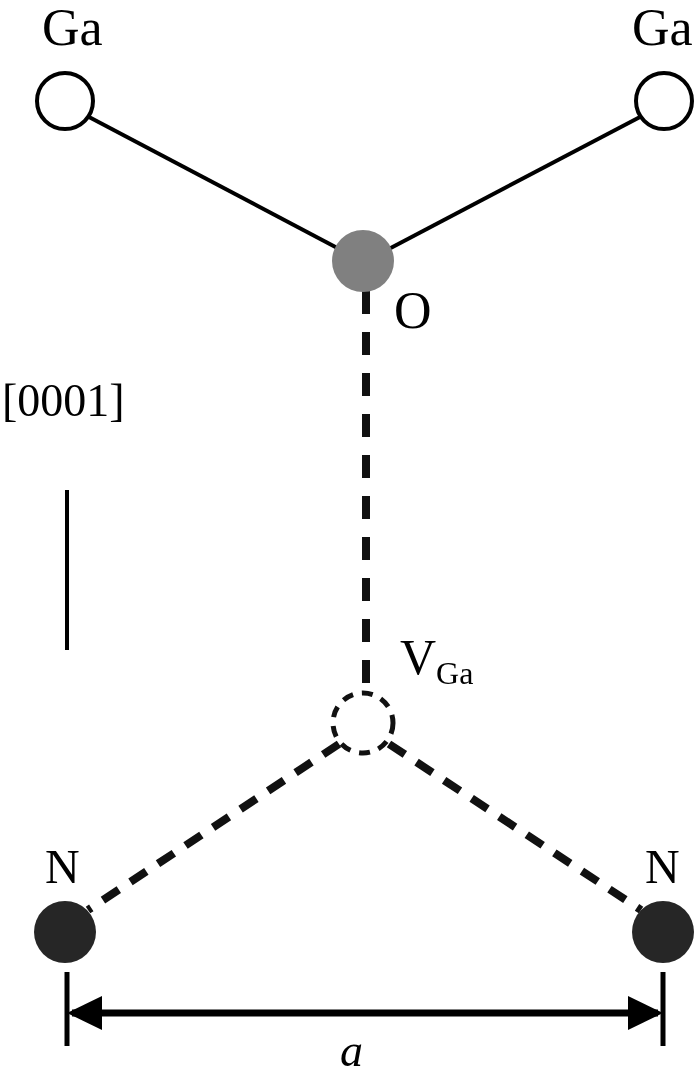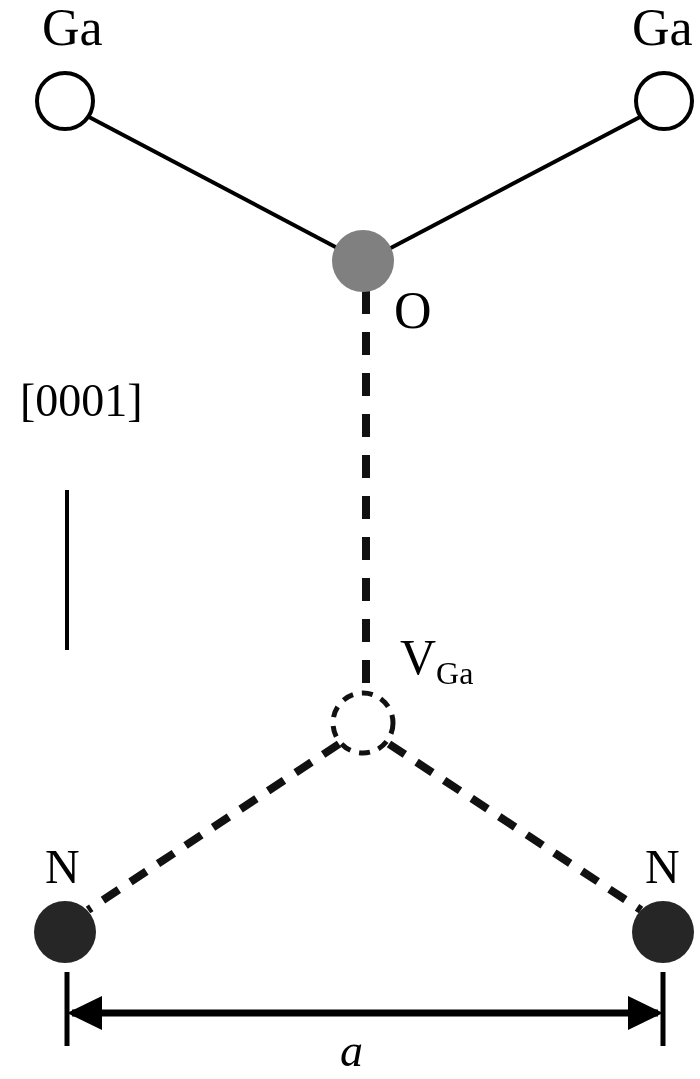--- a/index.html
+++ b/index.html
@@ -26,21 +26,21 @@
     position: absolute;
     font-family: "Liberation Serif", serif;
     color: #000000;
     white-space: nowrap;
     line-height: 1;
     user-select: none;
   }
   .lbl-ga-left  { left: 42px;  top: 2px;   font-size: 52px; }
   .lbl-ga-right { left: 632px; top: 2px;   font-size: 52px; }
   .lbl-o        { left: 394px; top: 285px; font-size: 52px; }
-  .lbl-dir      { left: 20px;   top: 378px; font-size: 46px; }
+  .lbl-dir      { left: 2px;   top: 378px; font-size: 46px; }
   .lbl-n-left   { left: 45px;  top: 843px; font-size: 48px; }
   .lbl-n-right  { left: 645px; top: 843px; font-size: 48px; }
   .lbl-vac      { left: 400px; top: 632px; font-size: 50px; }
   .lbl-vac .sub {
     font-size: 0.64em;
     vertical-align: -0.30em;
     letter-spacing: 0.1px;
   }
   .lbl-a {
     left: 340px;

